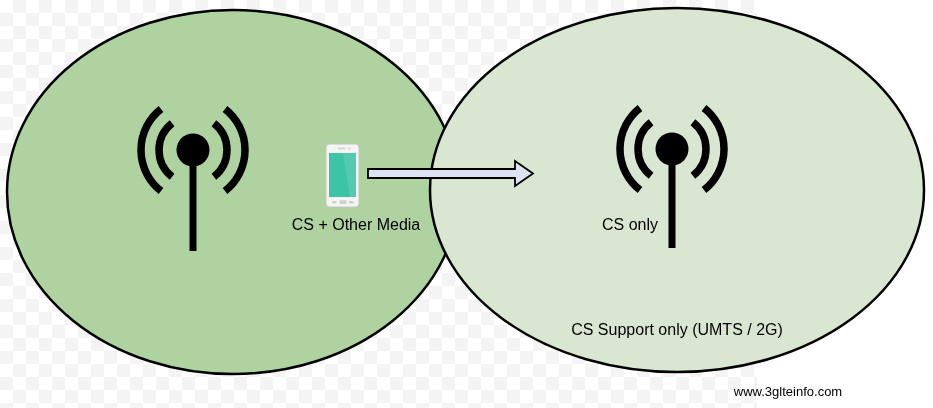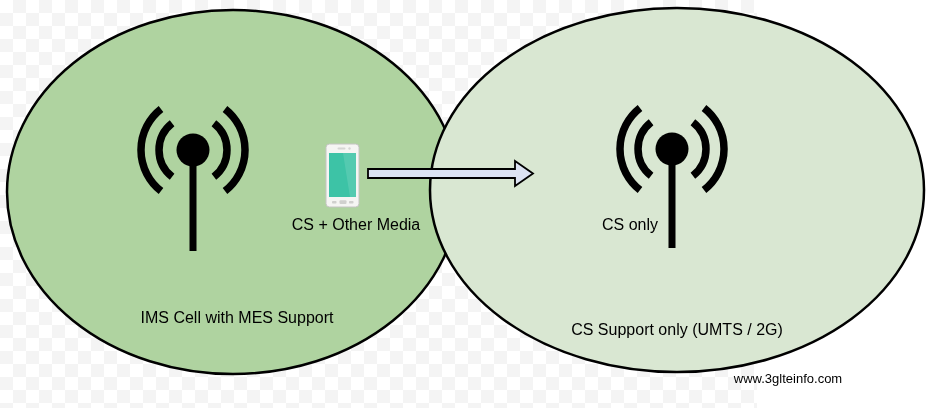--- a/index.html
+++ b/index.html
@@ -83,19 +83,18 @@
       <rect x="6" y="57" width="4.5" height="2.6" rx="0.8" fill="#d0d0ce"></rect>
       <rect x="13.5" y="56.3" width="7" height="3.6" rx="1" fill="#d0d0ce"></rect>
       <rect x="23" y="57" width="4.5" height="2.6" rx="0.8" fill="#d0d0ce"></rect>
     </g>
   </svg>
 
   <div class="lbl" style="left:356px; top:225px;">CS + Other Media</div>
 
   <div class="lbl" style="left:590px; top:225px;margin-left:40px;">CS only</div>
 
-  <div class="lbl" style="left:237px; top:318px;">IMS Cell with MES Support</div>
 
   <div class="lbl" style="left:677px; top:330px;">CS Support only (UMTS / 2G)</div>
 
-  <div class="lbl small" style="left:788px; top:379px;text-align:center;">www.3glteinfo.com</div>
+  <div class="lbl small" style="left:788px; top:392px;text-align:center;">www.3glteinfo.com</div>
 
 </div>
 
 </body></html>

